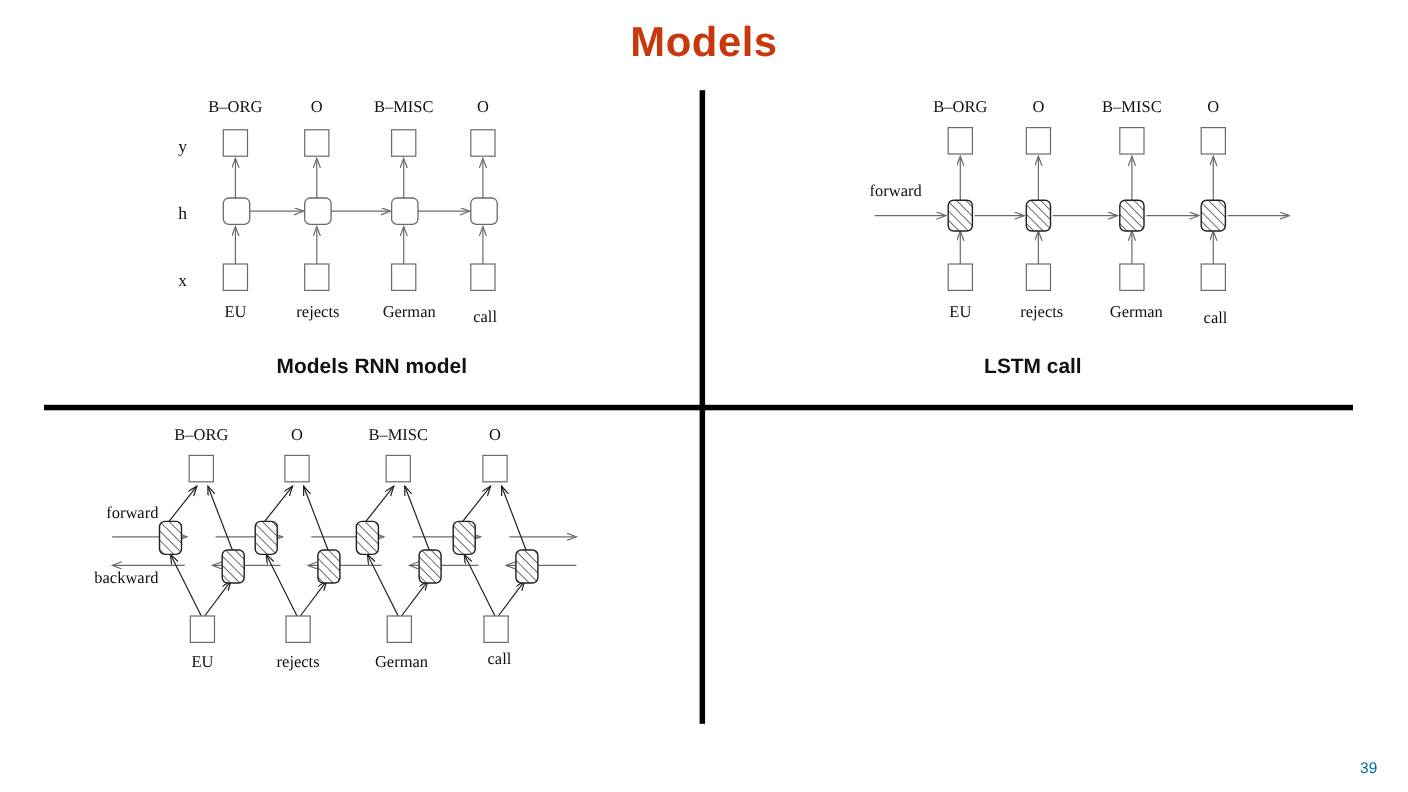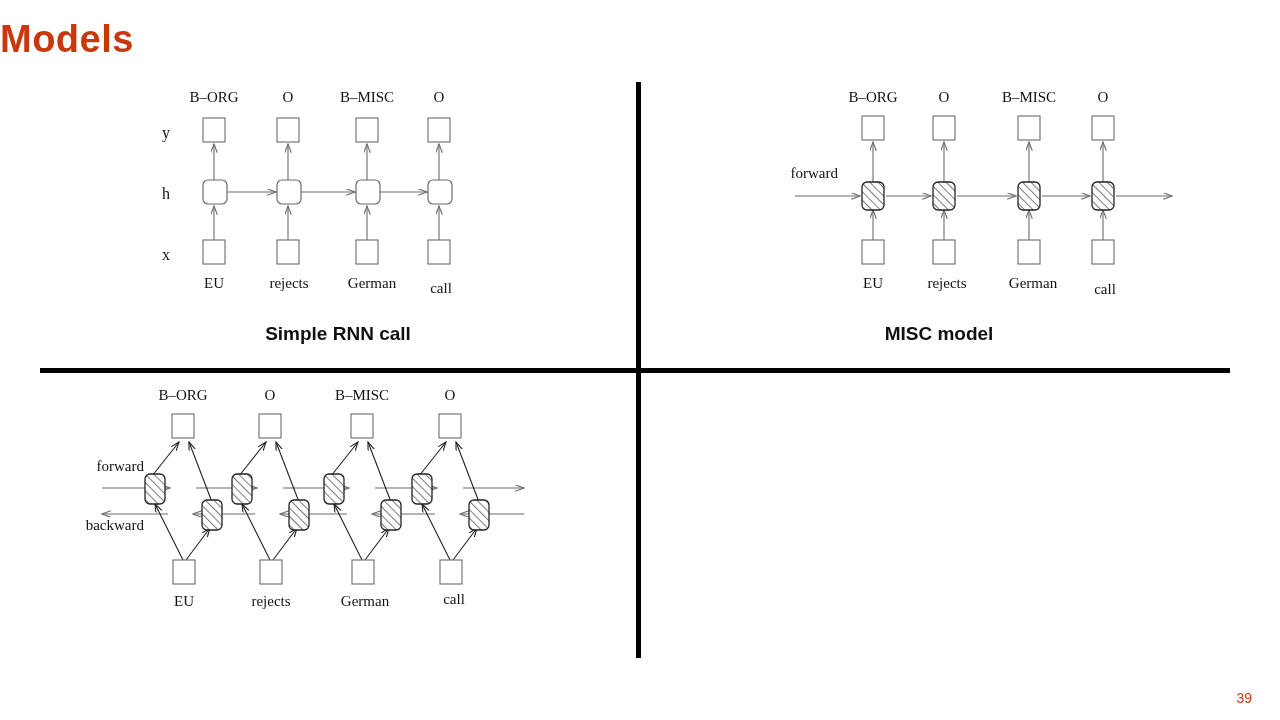--- a/index.html
+++ b/index.html
@@ -5,20 +5,21 @@
   html,body{margin:0;padding:0;}
   body{
     width:1280px;height:720px;background:#ffffff;
     font-family:"Liberation Sans",sans-serif;
     overflow:hidden;position:relative;
   }
   #slide{position:absolute;inset:0;}
 
   .slide-title{
     position:absolute;top:18px;left:0;width:1280px;
+    text-align:center;
     font-family:"Liberation Sans",sans-serif;
     font-weight:bold;font-size:38px;letter-spacing:.5px;
     color:#c8380c;
   }
 
   .divider-h{
     position:absolute;left:40px;top:368px;width:1190px;height:5px;
     background:#000;
   }
   .divider-v{
@@ -38,21 +39,21 @@
     font-family:"Liberation Sans",sans-serif;
     font-weight:bold;font-size:19px;color:#111;
   }
   #cap-rnn{top:243px;}
   #cap-lstm{top:243px;}
   #cap-bilstm{top:255px;}
 
   .page-number{
     position:absolute;right:28px;bottom:14px;
     font-family:"Liberation Sans",sans-serif;
-    font-size:14px;color:#c2410c;
+    font-size:14px;color:#0369a1;
   }
 
   svg text{font-family:"Liberation Serif",serif;fill:#111;}
   svg .lbl{font-size:15px;}
   svg .axlbl{font-size:16px;}
   svg .word{font-size:15px;}
   svg .dir{font-size:15px;}
 </style>
 </head>
 <body>
@@ -114,21 +115,21 @@
         <line x1="187" y1="112" x2="236" y2="112" marker-end="url(#ar-r)"></line>
         <line x1="261" y1="112" x2="315" y2="112" marker-end="url(#ar-r)"></line>
         <line x1="340" y1="112" x2="387" y2="112" marker-end="url(#ar-r)"></line>
       </g>
 
       <text class="word" x="174" y="208" text-anchor="middle">EU</text>
       <text class="word" x="249" y="208" text-anchor="middle">rejects</text>
       <text class="word" x="332" y="208" text-anchor="middle">German</text>
       <text class="word" x="401" y="213" text-anchor="middle">call</text>
     </svg>
-    <div class="caption" id="cap-rnn">Simple RNN call</div>
+    <div class="caption" id="cap-rnn">Models RNN model</div>
   </div>
 
   <div class="quad" id="quad-lstm">
     <svg class="fig" width="582" height="240" viewBox="0 0 582 240">
       <defs>
         <marker id="ar-r2" markerWidth="9" markerHeight="9" refX="8" refY="3" orient="auto" markerUnits="strokeWidth">
           <path d="M0,0 L8,3 L0,6" fill="none" stroke="#6b6b6b" stroke-width="1"></path>
         </marker>
         <pattern id="hatch" width="6" height="6" patternTransform="rotate(-45)" patternUnits="userSpaceOnUse">
           <rect width="6" height="6" fill="#ffffff"></rect>
@@ -175,21 +176,21 @@
       <rect x="214" y="160" width="22" height="24" fill="#fff" stroke="#6b6b6b" stroke-width="1.1"></rect>
       <rect x="285" y="160" width="22" height="24" fill="#fff" stroke="#6b6b6b" stroke-width="1.1"></rect>
       <rect x="370" y="160" width="22" height="24" fill="#fff" stroke="#6b6b6b" stroke-width="1.1"></rect>
       <rect x="444" y="160" width="22" height="24" fill="#fff" stroke="#6b6b6b" stroke-width="1.1"></rect>
 
       <text class="word" x="225" y="208" text-anchor="middle">EU</text>
       <text class="word" x="299" y="208" text-anchor="middle">rejects</text>
       <text class="word" x="385" y="208" text-anchor="middle">German</text>
       <text class="word" x="457" y="214" text-anchor="middle">call</text>
     </svg>
-    <div class="caption" id="cap-lstm">MISC model</div>
+    <div class="caption" id="cap-lstm">LSTM call</div>
   </div>
 
   <div class="quad" id="quad-bilstm">
     <svg class="fig" width="596" height="252" viewBox="0 0 596 252">
       <defs>
         <marker id="ar-r3" markerWidth="9" markerHeight="9" refX="8" refY="3" orient="auto" markerUnits="strokeWidth">
           <path d="M0,0 L8,3 L0,6" fill="none" stroke="#6b6b6b" stroke-width="1"></path>
         </marker>
         <marker id="ar-b3" markerWidth="9" markerHeight="9" refX="8" refY="3" orient="auto" markerUnits="strokeWidth">
           <path d="M0,0 L8,3 L0,6" fill="none" stroke="#222" stroke-width="1"></path>

